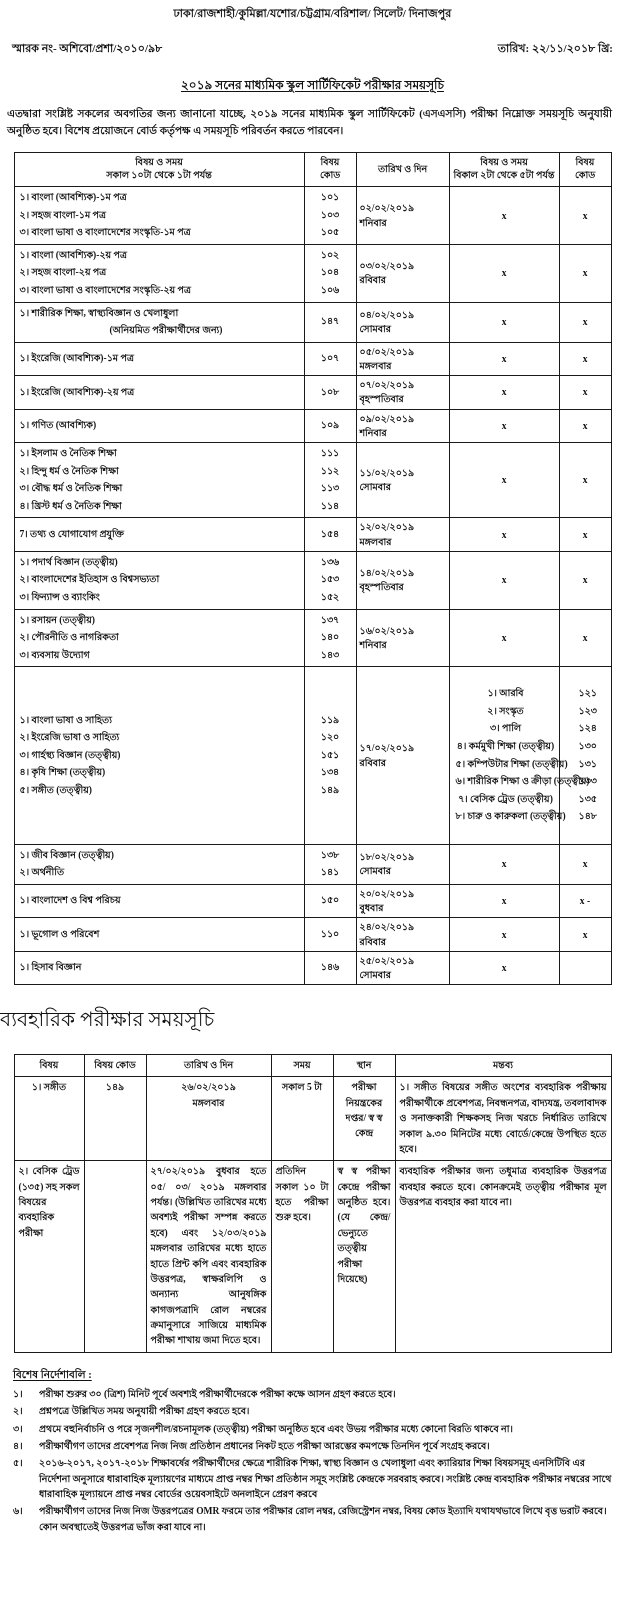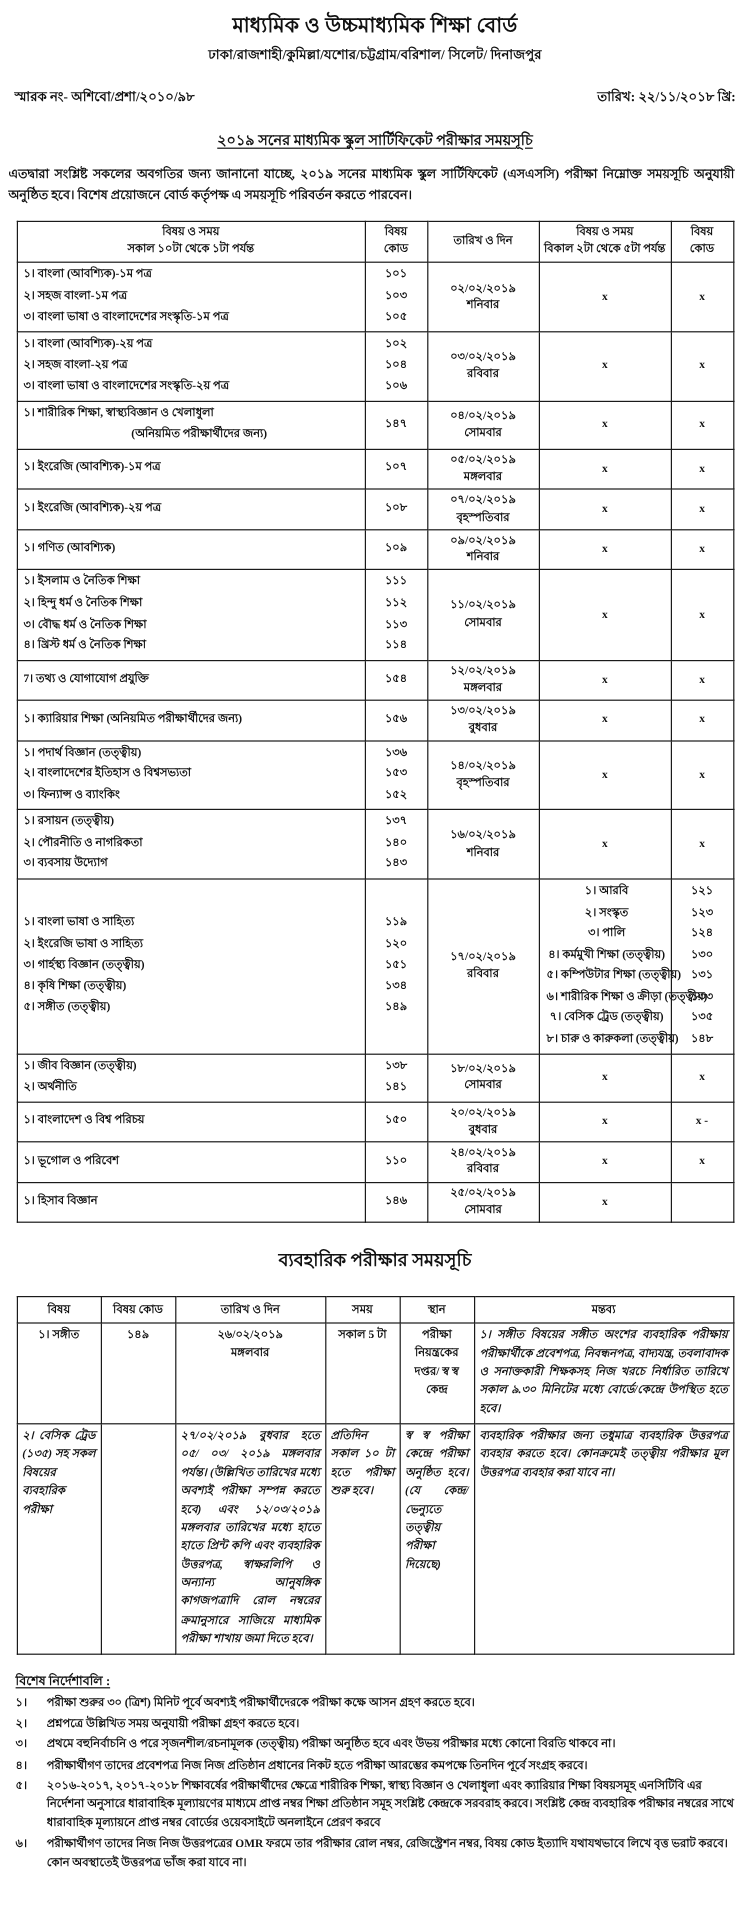--- a/index.html
+++ b/index.html
@@ -104,37 +104,36 @@
   }
   td.subjects li.indent {
     text-align: center;
     padding-left: 14px;
   }
   td.codes li {
     line-height: 1.85;
     text-align: center;
   }
   td.datecell {
-    text-align: center;
+    text-align: left;
     line-height: 1.5;
   }
   td.xcell {
     text-align: center;
     font-size: 9px;
   }
   td.afternoon ul { margin:0; padding:0; list-style:none; }
   td.afternoon li { line-height: 1.85; text-align: center; padding-left: 3px; white-space: nowrap;}
-  td.aftercode ul { margin:0; padding:0; list-style:none; }
+  td.aftercode ul { margin:16px; padding:0; list-style:none; }
   td.aftercode li { line-height: 1.85; text-align: center; }
 
   
   .practical-heading {
-    text-align: center;
-    font-size: 15px;
-    font-weight: bold;
+    font-size: 20px;
+    font-weight: normal;
     padding-top: 19px;
     padding-bottom: 4px;
   }
   table.practical {
     border-collapse: collapse;
     width: 597px;
     margin: 13px auto 0 auto;
     table-layout: fixed;
   }
   table.practical th, table.practical td {
@@ -148,21 +147,21 @@
     text-align: center;
     vertical-align: middle;
     padding: 3px 2px;
   }
   .p-c1 { width: 70px; }
   .p-c2 { width: 62px; }
   .p-c3 { width: 125px; }
   .p-c4 { width: 62px; }
   .p-c5 { width: 62px; }
   .p-c6 { width: 216px; }
-  td.just { text-align: justify; text-align-last: left; line-height: 1.62; font-style: italic; }
+  td.just { text-align: justify; text-align-last: left; line-height: 1.62; }
   td.ctr  { text-align: center; vertical-align: middle; line-height: 1.6; }
 
   
   .notes-title {
     font-size: 10.5px;
     font-weight: bold;
     padding: 14px 0 3px 13px;
     text-decoration: underline;
     text-underline-offset: 2px;
   }
@@ -187,21 +186,20 @@
   ol.notes li .txt {
     flex: 1 1 auto;
     text-align: left;
   }
 </style>
 </head>
 <body>
 
 <div class="page">
 
-  <div class="board-title">মাধ্যমিক ও উচ্চমাধ্যমিক শিক্ষা বোর্ড</div>
   <div class="board-sub">ঢাকা/রাজশাহী/কুমিল্লা/যশোর/চট্টগ্রাম/বরিশাল/ সিলেট/ দিনাজপুর</div>
 
   <div class="memo-row">
     <span>স্মারক নং- অশিবো/প্রশা/২০১০/৯৮</span>
     <span>তারিখ: ২২/১১/২০১৮ খ্রি:</span>
   </div>
 
   <div class="doc-heading">২০১৯ সনের মাধ্যমিক স্কুল সার্টিফিকেট পরীক্ষার সময়সূচি</div>
   <div class="intro">এতদ্বারা সংশ্লিষ্ট সকলের অবগতির জন্য জানানো যাচ্ছে, ২০১৯ সনের মাধ্যমিক স্কুল সার্টিফিকেট (এসএসসি) পরীক্ষা নিম্নোক্ত সময়সূচি অনুযায়ী অনুষ্ঠিত হবে। বিশেষ প্রয়োজনে বোর্ড কর্তৃপক্ষ এ সময়সূচি পরিবর্তন করতে পারবেন।</div>
 
@@ -385,38 +383,20 @@
             </ul>
           </td>
           <td class="codes">
             <ul>
               <li>১৫৪</li>
             </ul>
           </td>
           <td class="datecell">
             <div>১২/০২/২০১৯</div>
             <div>মঙ্গলবার</div>
-          </td>
-          <td class="xcell">x</td>
-          <td class="xcell">x</td>
-        </tr>
-        <tr>
-          <td class="subjects">
-            <ul>
-              <li>১। ক্যারিয়ার শিক্ষা (অনিয়মিত পরীক্ষার্থীদের জন্য)</li>
-            </ul>
-          </td>
-          <td class="codes">
-            <ul>
-              <li>১৫৬</li>
-            </ul>
-          </td>
-          <td class="datecell">
-            <div>১৩/০২/২০১৯</div>
-            <div>বুধবার</div>
           </td>
           <td class="xcell">x</td>
           <td class="xcell">x</td>
         </tr>
         <tr>
           <td class="subjects">
             <ul>
               <li>১। পদার্থ বিজ্ঞান (তত্ত্বীয়)</li>
               <li>২। বাংলাদেশের ইতিহাস ও বিশ্বসভ্যতা</li>
               <li>৩। ফিন্যান্স ও ব্যাংকিং</li>

